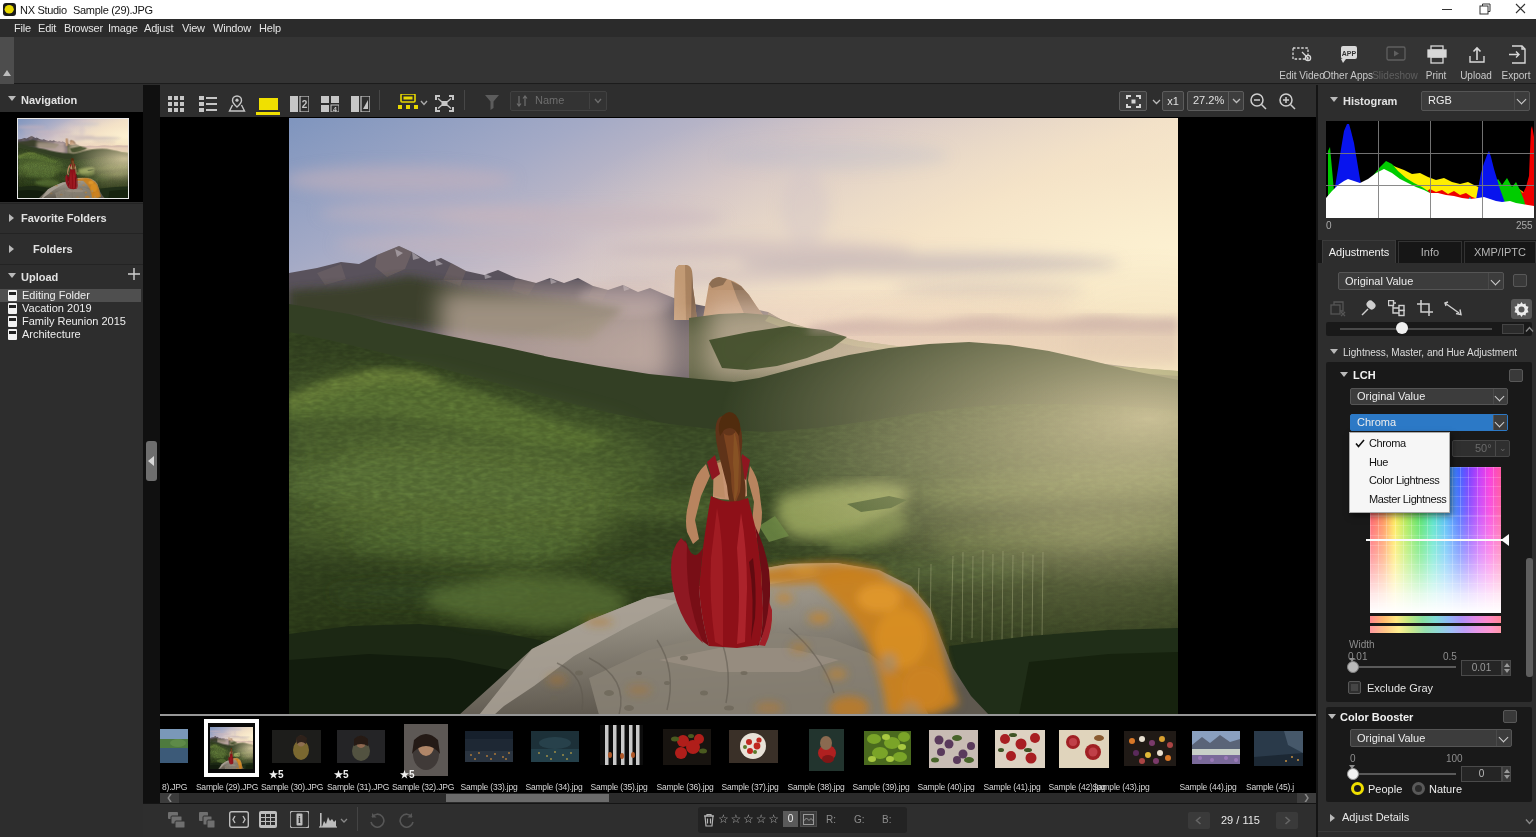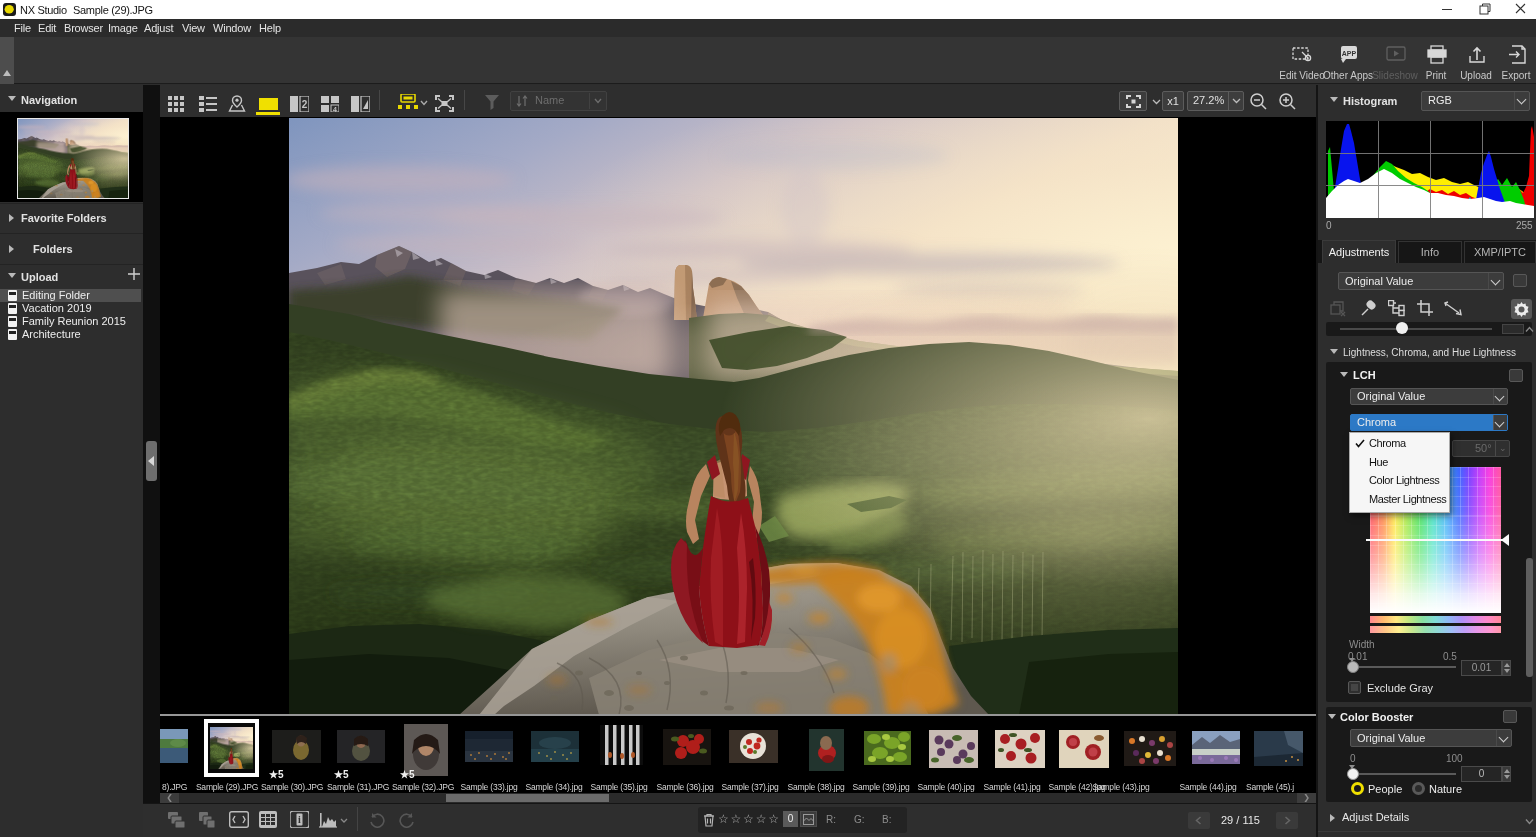--- a/index.html
+++ b/index.html
@@ -703,21 +703,21 @@
     </svg>
   </div>
 
   <div class="darkbox" style="top:322px;height:14px;">
     <div style="position:absolute;left:14px;right:40px;top:6px;height:2px;background:#4a4a4a;"></div>
     <div style="position:absolute;left:70px;top:0px;width:12px;height:12px;border-radius:50%;background:#f0f0f0;"></div>
     <div style="position:absolute;right:8px;top:2px;width:22px;height:10px;background:#2b2b2b;border:1px solid #444;"></div>
   </div>
 
   <div class="tri-d" style="left:1330px;top:349px;"></div>
-  <span class="txt" style="left:1343px;top:347px;font-size:10px;color:#dedede;">Lightness, Chroma, and Hue Lightness</span>
+  <span class="txt" style="left:1343px;top:347px;font-size:10px;color:#dedede;">Lightness, Master, and Hue Adjustment</span>
 
   <div class="darkbox" style="top:362px;height:340px;"></div>
   <div class="tri-d" style="left:1340px;top:372px;"></div>
   <span class="txt" style="left:1353px;top:369px;font-size:11px;font-weight:bold;color:#f2f2f2;">LCH</span>
   <div class="cbox" style="left:1509px;top:369px;"></div>
   <div class="dd" style="left:1350px;top:388px;width:158px;height:17px;">
     <span class="lbl" style="top:1px;">Original Value</span>
     <div class="ddarr chev" style="width:14px;"></div>
   </div>
   <div class="dd" style="left:1350px;top:414px;width:158px;height:17px;background:#2c79c6;border-color:#2c79c6;">

